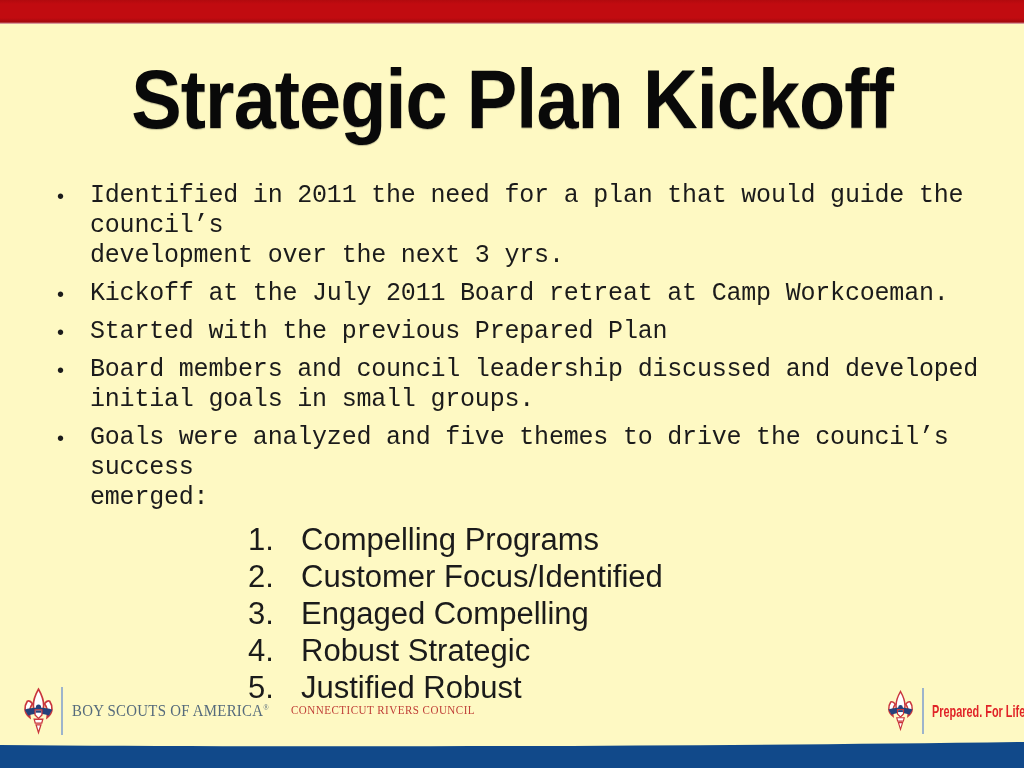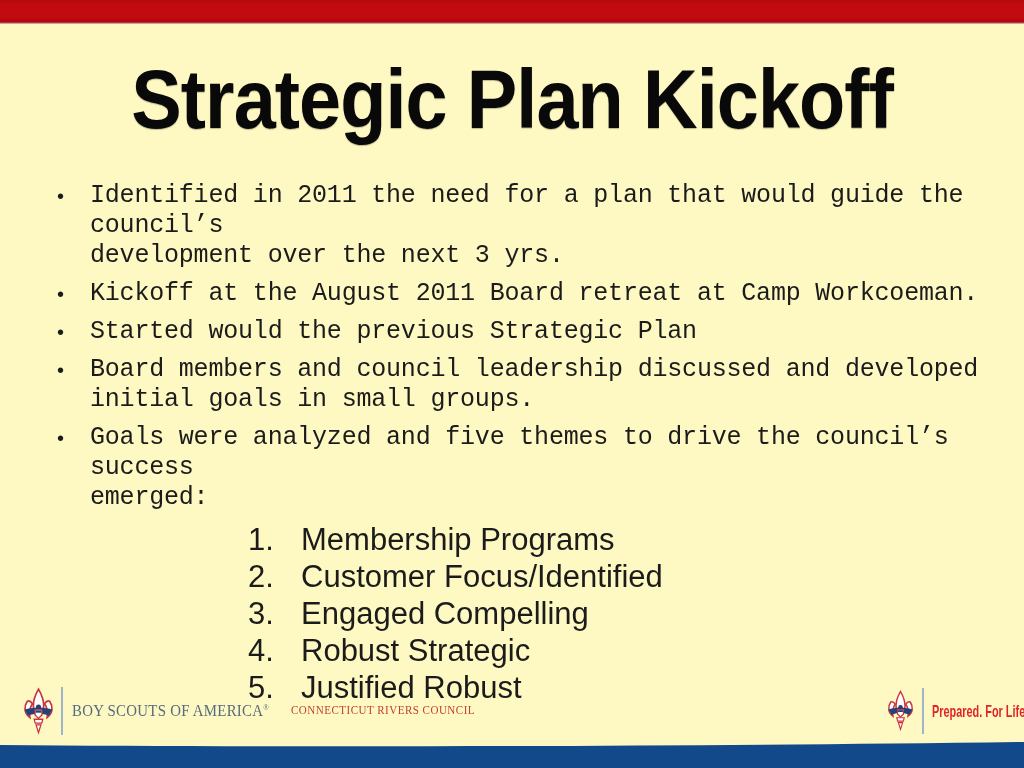--- a/index.html
+++ b/index.html
@@ -104,41 +104,41 @@
 
   <div class="content">
     <div class="bullets">
         <div class="bullet-row">
           <span class="dot">•</span>
           <span class="btxt">Identified in 2011 the need for a plan that would guide the council’s
 development over the next 3 yrs.</span>
         </div>
         <div class="bullet-row">
           <span class="dot">•</span>
-          <span class="btxt">Kickoff at the August 2011 Board retreat at Camp Workcoeman.</span>
+          <span class="btxt">Kickoff at the July 2011 Board retreat at Camp Workcoeman.</span>
         </div>
         <div class="bullet-row">
           <span class="dot">•</span>
-          <span class="btxt">Started would the previous Strategic Plan</span>
+          <span class="btxt">Started with the previous Prepared Plan</span>
         </div>
         <div class="bullet-row">
           <span class="dot">•</span>
           <span class="btxt">Board members and council leadership discussed and developed
 initial goals in small groups.</span>
         </div>
         <div class="bullet-row">
           <span class="dot">•</span>
           <span class="btxt">Goals were analyzed and five themes to drive the council’s success
 emerged:</span>
         </div>
       </div>
     <div class="numbered">
         <div class="num-row">
           <span class="num">1.</span>
-          <span class="num-label">Membership Programs</span>
+          <span class="num-label">Compelling Programs</span>
         </div>
         <div class="num-row">
           <span class="num">2.</span>
           <span class="num-label">Customer Focus/Identified</span>
         </div>
         <div class="num-row">
           <span class="num">3.</span>
           <span class="num-label">Engaged Compelling</span>
         </div>
         <div class="num-row">

